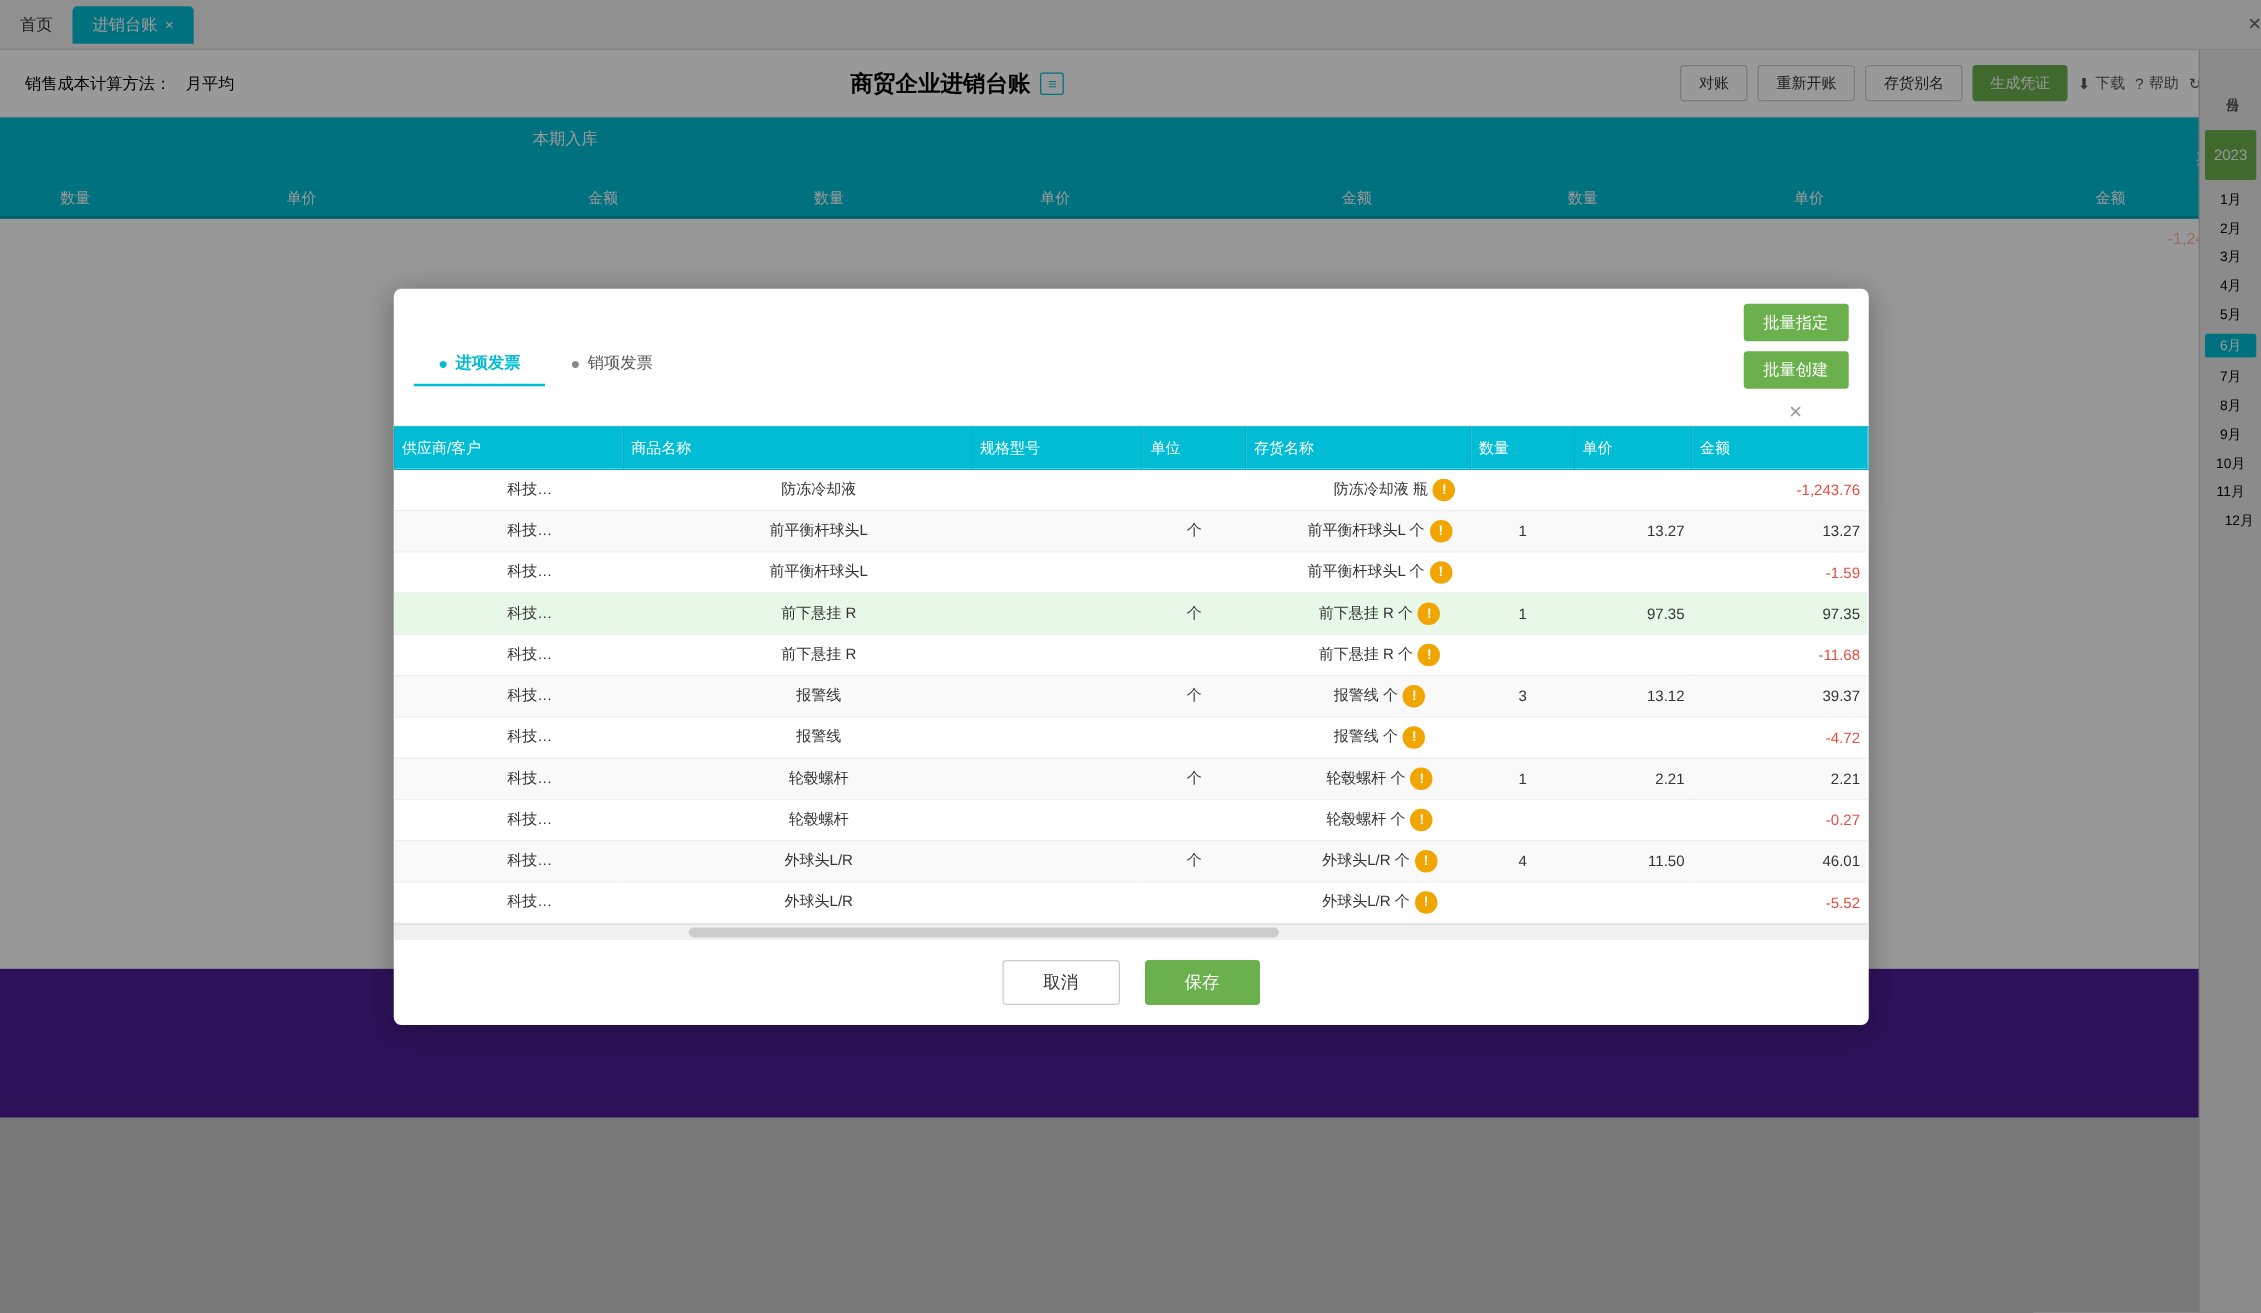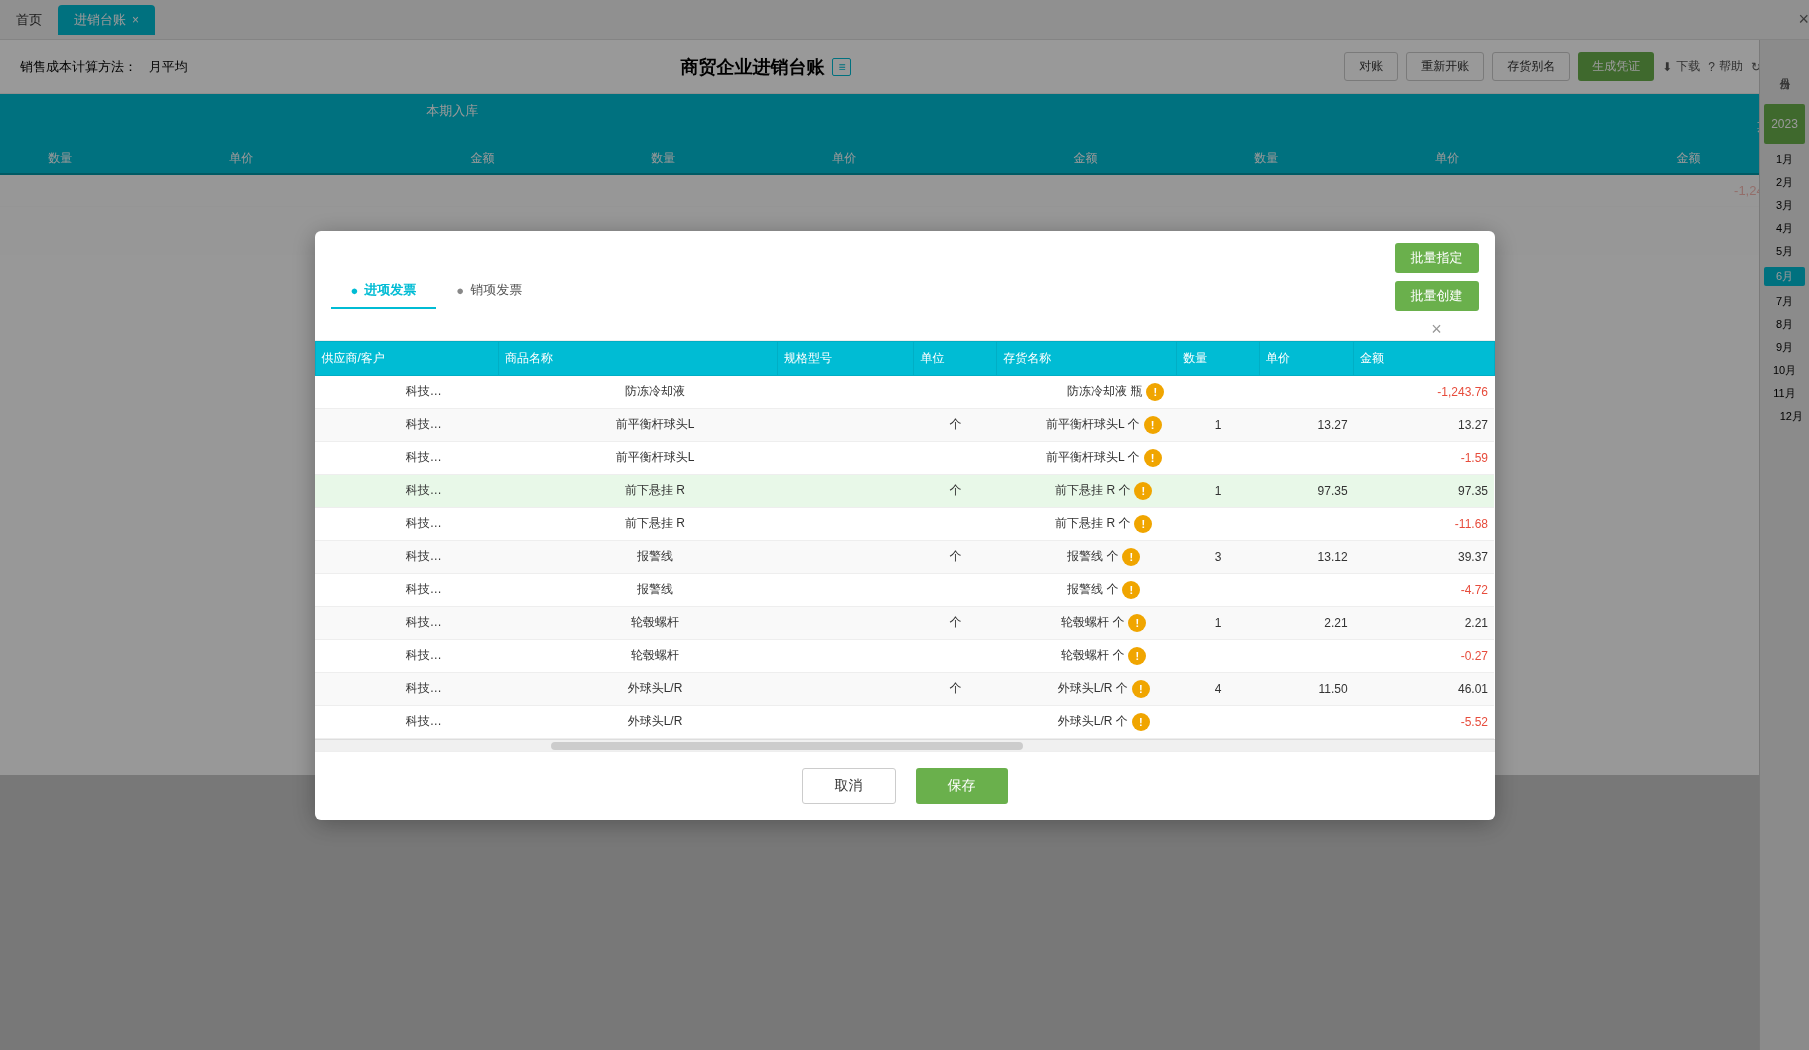--- a/index.html
+++ b/index.html
@@ -80,21 +80,21 @@
     .btn-cancel { border: 1px solid #ccc; background: white; padding: 8px 32px; border-radius: 3px; cursor: pointer; font-size: 14px; color: #333; }
     .btn-save { background: #6ab04c; color: white; border: none; padding: 8px 32px; border-radius: 3px; cursor: pointer; font-size: 14px; }
 
     
     .dialog-scroll { flex: 1; overflow-y: auto; overflow-x: auto; }
     .dialog-scroll::-webkit-scrollbar { width: 8px; height: 8px; }
     .dialog-scroll::-webkit-scrollbar-track { background: #f1f1f1; }
     .dialog-scroll::-webkit-scrollbar-thumb { background: #ccc; border-radius: 4px; }
 
     
-    .page-wrapper { width: 1809px; height: 752px; position: relative; background: #4c1d95; }
+    .page-wrapper { width: 1809px; height: 894px; position: relative; background: #4c1d95; }
     .page-top-bar { display: flex; align-items: center; background: #f0f0f0; height: 40px; border-bottom: 1px solid #ddd; }
     .page-toolbar { display: flex; align-items: center; justify-content: space-between; padding: 12px 20px; background: white; border-bottom: 1px solid #eee; }
 
     
     .right-side { position: absolute; right: 0; top: 40px; width: 50px; background: #e8e8e8; height: 1010px; border-left: 1px solid #ccc; display: flex; flex-direction: column; }
     .year-badge { background: #6ab04c; color: white; padding: 13px 6px; font-size: 12px; border-radius: 2px; cursor: pointer; display: block; text-align: center; }
     .month-badge { background: #00bcd4; color: white; padding: 2px 6px; font-size: 11px; border-radius: 2px; cursor: pointer; display: block; text-align: center; margin: 2px 0; }
 
     .horizontal-scroll { height: 12px; background: #f0f0f0; border-top: 1px solid #ddd; position: relative; }
     .horizontal-scroll-thumb { position: absolute; left: 20%; top: 2px; width: 40%; height: 8px; background: #ccc; border-radius: 4px; }

